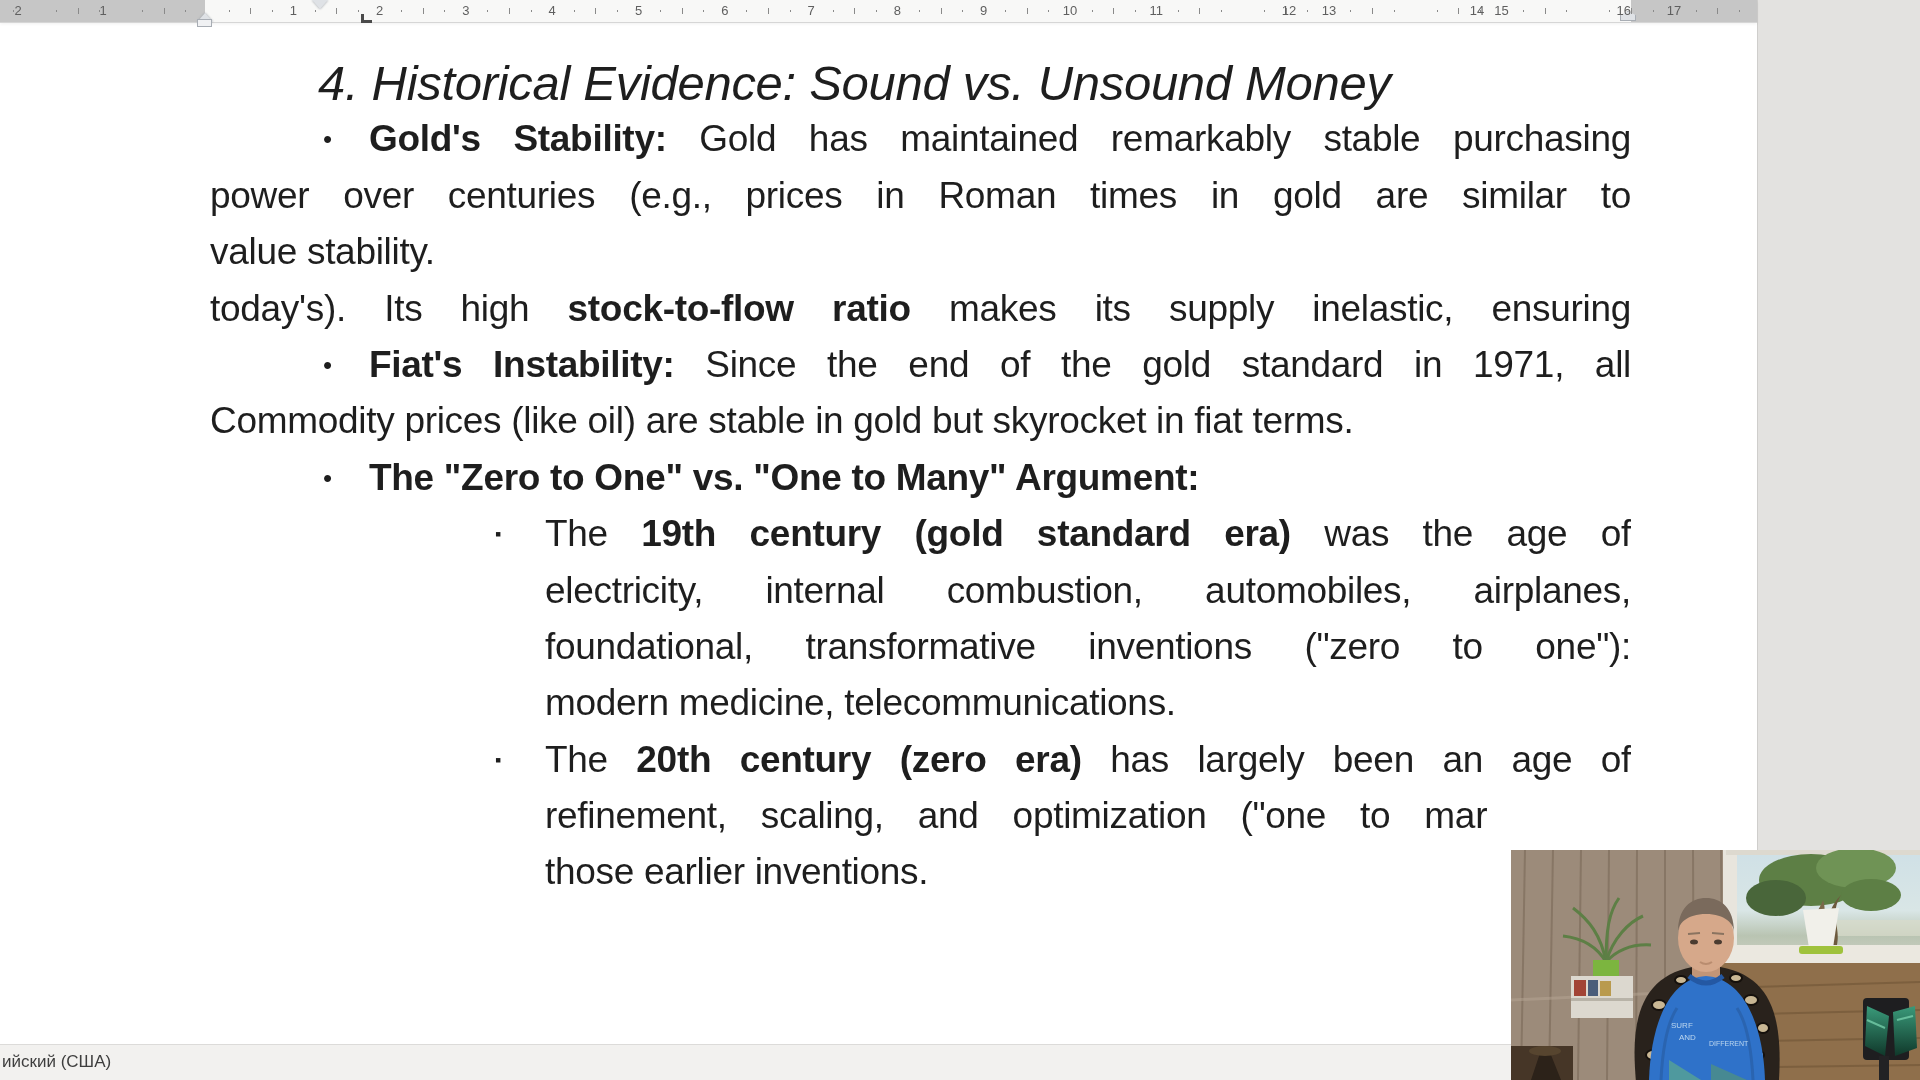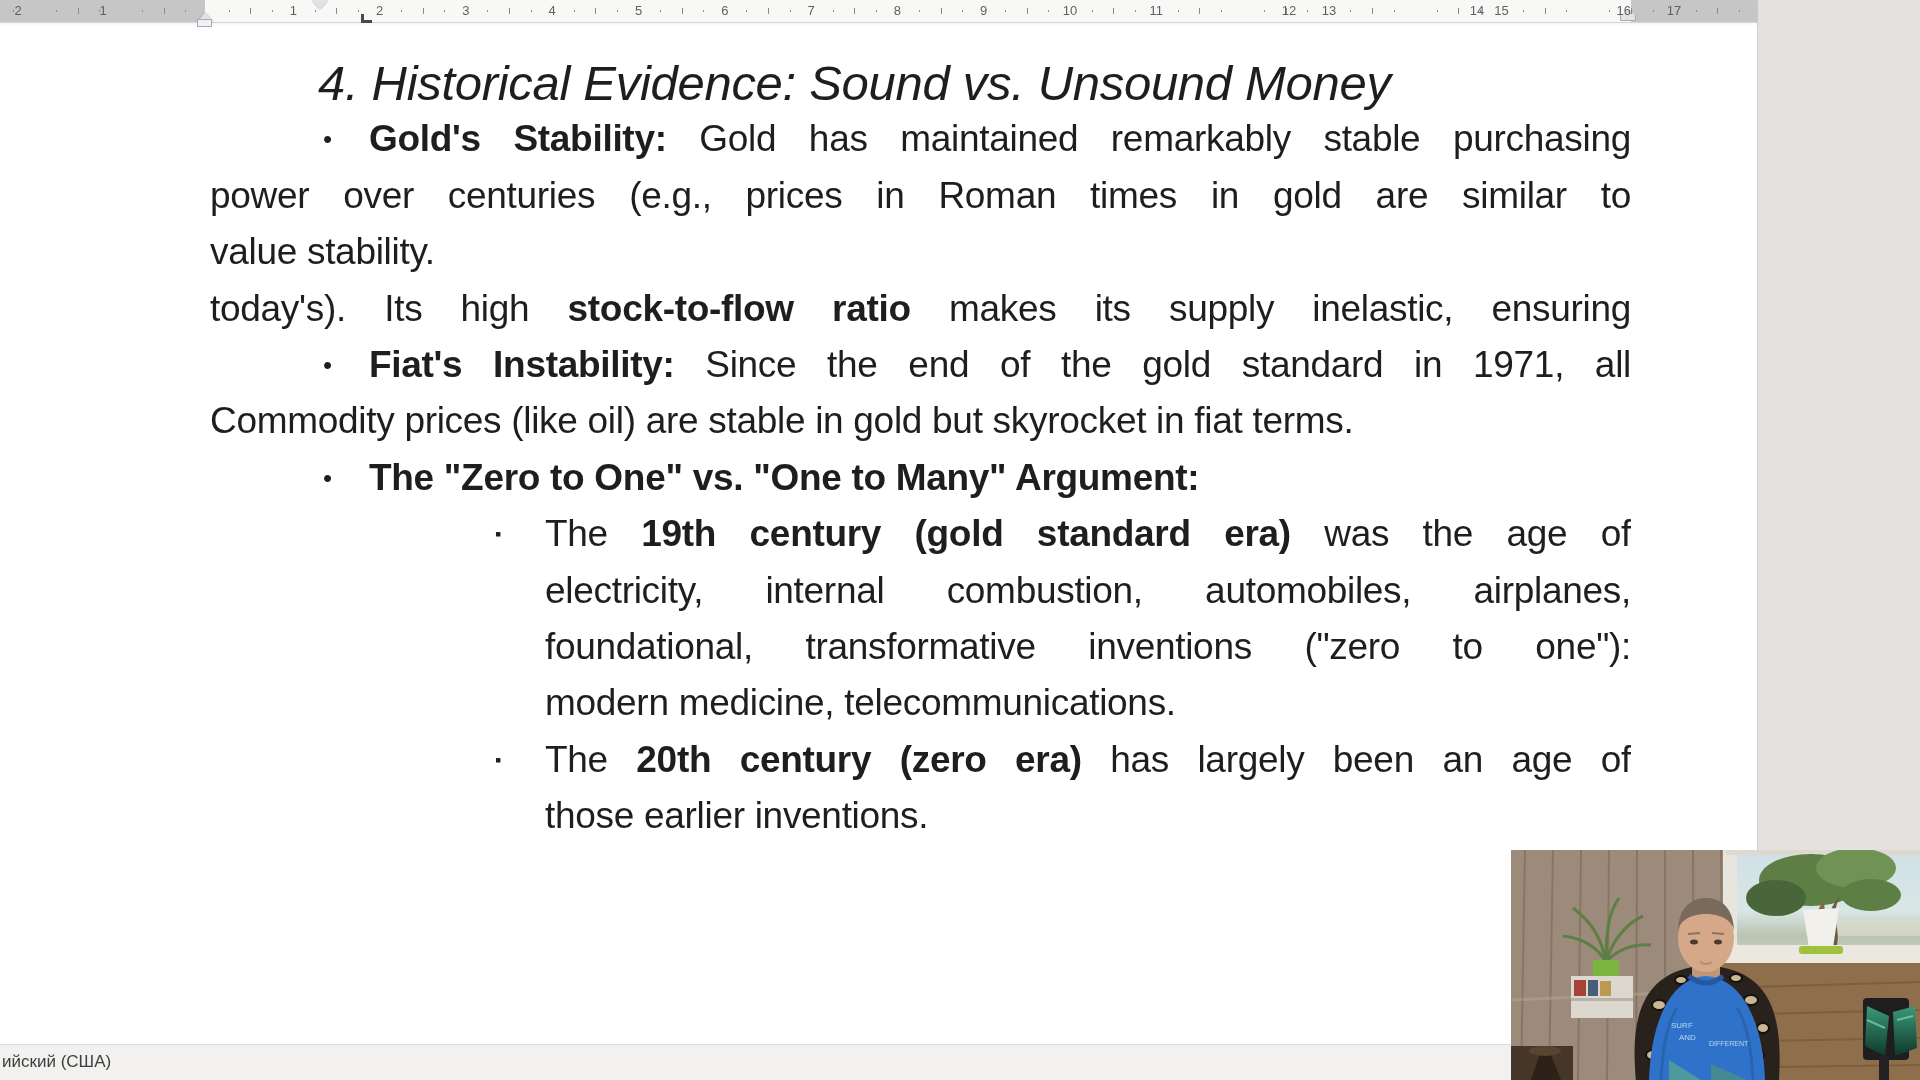--- a/index.html
+++ b/index.html
@@ -164,20 +164,21 @@
     <div class="tline left" style="padding-left: 0px;"><span>value stability.</span></div>
     <div class="tline just" style="padding-left: 0px;"><span>today's). Its high </span><span class="b">stock-to-flow ratio</span><span> makes its supply inelastic, ensuring</span></div>
     <div class="tline just" style="padding-left: 159px;"><span class="mark round" style="left: 113px;">•</span><span class="b">Fiat's Instability:</span><span> Since the end of the gold standard in 1971, all</span></div>
     <div class="tline left" style="padding-left: 0px;"><span>Commodity prices (like oil) are stable in gold but skyrocket in fiat terms.</span></div>
     <div class="tline left" style="padding-left: 159px;"><span class="mark round" style="left: 113px;">•</span><span class="b">The "Zero to One" vs. "One to Many" Argument:</span></div>
     <div class="tline just" style="padding-left: 335px;"><span class="mark square" style="left: 285px;">▪</span><span>The </span><span class="b">19th century (gold standard era)</span><span> was the age of</span></div>
     <div class="tline just" style="padding-left: 335px;"><span>electricity, internal combustion, automobiles, airplanes,</span></div>
     <div class="tline just" style="padding-left: 335px;"><span>foundational, transformative inventions ("zero to one"):</span></div>
     <div class="tline left" style="padding-left: 335px;"><span>modern medicine, telecommunications.</span></div>
     <div class="tline just" style="padding-left: 335px;"><span class="mark square" style="left: 285px;">▪</span><span>The </span><span class="b">20th century (zero era)</span><span> has largely been an age of</span></div>
+    <div class="tline left" style="padding-left: 335px; word-spacing: 24px;"><span>refinement, scaling, and optimization ("one to mar</span></div>
     <div class="tline left" style="padding-left: 335px;"><span>those earlier inventions.</span></div>
   </div>
 
 <div id="status-bar">
   <span id="lang">ийский (США)</span>
 </div>
 
 <div id="webcam">
 <svg width="409" height="230" viewBox="0 0 409 230" xmlns="http://www.w3.org/2000/svg">
   <defs>

